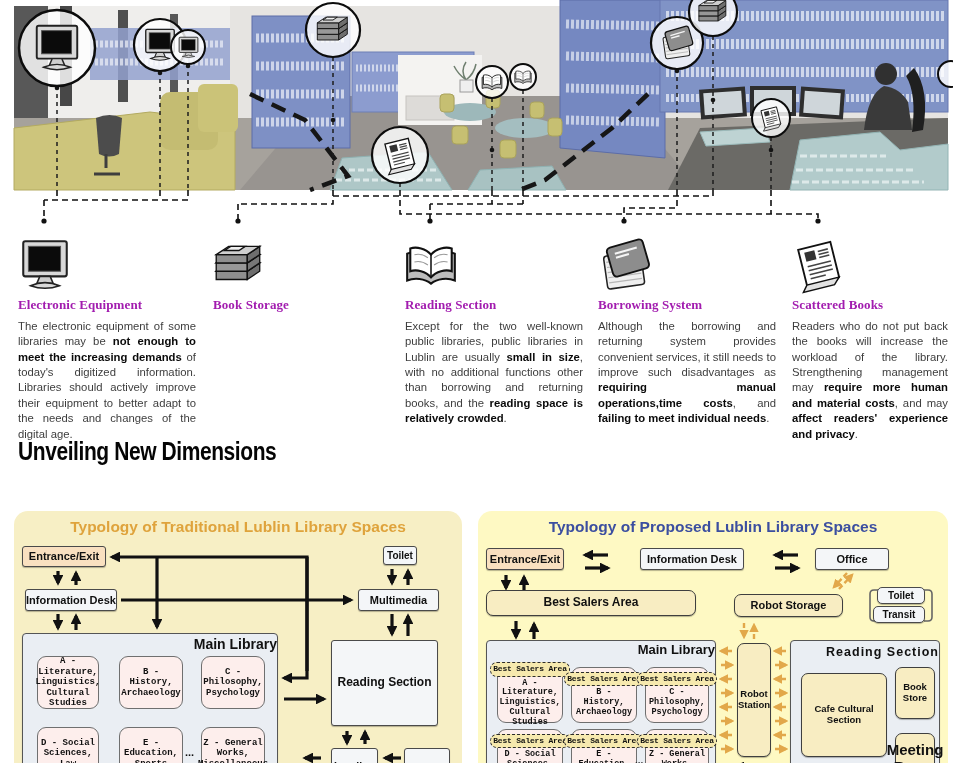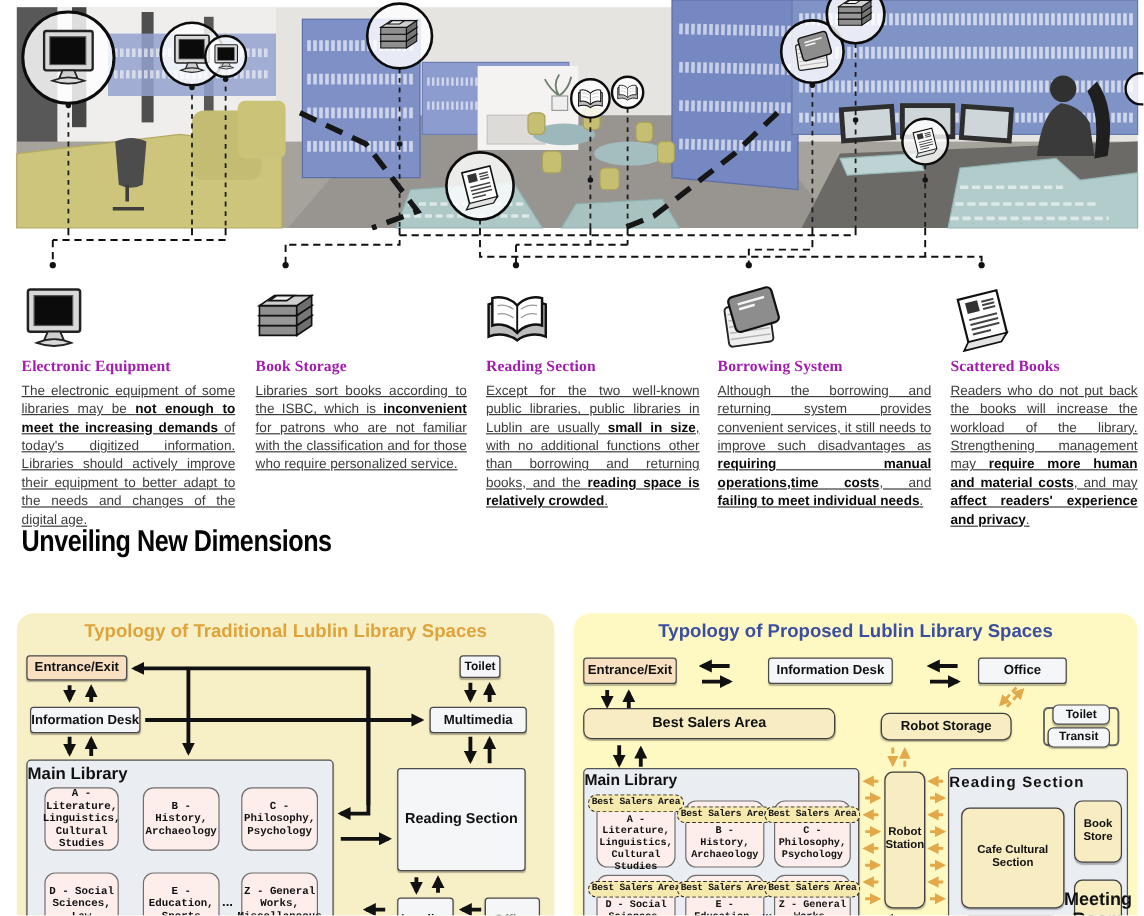--- a/index.html
+++ b/index.html
@@ -3,38 +3,38 @@
 <meta charset="utf-8">
 <style>
   html,body{margin:0;padding:0;background:#ffffff;}
   .page{position:relative;width:953px;height:763px;background:#ffffff;overflow:hidden;
         font-family:"Liberation Sans",sans-serif;}
   .hero{position:absolute;left:0;top:0;}
   .connectors{position:absolute;left:0;top:190px;}
   .big-icon{position:absolute;top:236px;width:58px;height:58px;}
   .col{position:absolute;top:297px;}
   .col h3{margin:0 0 6px 0;font-size:13px;font-weight:bold;color:#a21caf;letter-spacing:.1px;font-family:Liberation Serif, serif;}
-  .col p{margin:0;font-size:11.3px;line-height:1.36;color:#3d3d3d;text-align:justify;text-decoration:underline;}
+  .col p{margin:0;font-size:11.3px;line-height:1.36;color:#3d3d3d;text-align:justify;}
   .col p b{color:#0a0a0a;}
   .section-heading{position:absolute;left:18px;top:437px;margin:0;font-size:25px;font-weight:bold;
         color:#050505;transform:scaleX(.84);transform-origin:left center;letter-spacing:-.5px;white-space:nowrap;}
   .panel{position:absolute;top:463px;height:283px;border-radius:14px;margin-top:48px;}
   .panel-trad{left:14px;width:448px;background:#f7efc5;}
   .panel-prop{left:478px;width:470px;background:#fef9c3;}
   .panel-title{position:absolute;top:7px;left:0;right:0;text-align:center;font-weight:bold;font-size:15.5px;}
   .panel-trad .panel-title{color:#dfa33c;}
   .panel-prop .panel-title{color:#3b4ea0;}
   .overlay{position:absolute;left:0;top:0;pointer-events:none;}
   .node{position:absolute;box-sizing:border-box;display:flex;align-items:center;justify-content:center;
         text-align:center;border:1.5px solid #4a4a4a;border-radius:3px;background:#f4f6f8;font-weight:bold;
         font-size:11px;color:#111;line-height:1.12;box-shadow:0 1px 1px rgba(0,0,0,.28);}
   .peach{background:#f9e0c0;}
   .ybox{background:#f8edc2;border-radius:7px;border-color:#3f3f3f;}
   .cbox{display:block;background:#eaeef3;border-radius:4px;border-color:#555;}
-  .cbox-title{text-align:left;font-weight:bold;font-size:14px;margin-top:3px;color:#111;}
+  .cbox-title{text-align:right;font-weight:bold;font-size:14px;margin-top:3px;color:#111;}
   .pink{position:absolute;box-sizing:border-box;background:#fdeeec;border:1.2px solid #6f6f6f;border-radius:9px;
         display:flex;flex-direction:column;align-items:center;justify-content:center;gap:2px;font-weight:bold;
         font-size:9px;line-height:1.16;color:#111;text-align:center;padding:2px;font-family:Liberation Mono, monospace;}
   .badge{background:#f6e9ae;border:1.3px dashed #2c2c2c;border-radius:7px;font-size:8px;font-weight:bold;
         padding:0 2px;line-height:1.55;white-space:nowrap;letter-spacing:-.2px;color:#111;}
   .dots-label{position:absolute;font-weight:bold;font-size:11px;color:#111;}
 </style>
 </head>
 <body>
 
@@ -290,21 +290,20 @@
         <use href="#ic-news" width="56" height="56"></use>
       </svg>
   </div>
 
   <div class="col" style="left:18px;width:178px">
     <h3>Electronic Equipment</h3>
     <p><span>The electronic equipment of some libraries may be </span><b>not enough to meet the increasing demands</b><span> of today's digitized information. Libraries should actively improve their equipment to better adapt to the needs and changes of the digital age.</span></p>
   </div>
   <div class="col" style="left:213px;width:176px">
     <h3>Book Storage</h3>
-    <p><span>Libraries sort books according to the ISBC, which is </span><b>inconvenient</b><span> for patrons who are not familiar with the classification and for those who require personalized service.</span></p>
   </div>
   <div class="col" style="left:405px;width:178px">
     <h3>Reading Section</h3>
     <p><span>Except for the two well-known public libraries, public libraries in Lublin are usually </span><b>small in size</b><span>, with no additional functions other than borrowing and returning books, and the </span><b>reading space is relatively crowded</b><span>.</span></p>
   </div>
   <div class="col" style="left:792px;width:156px">
     <h3>Scattered Books</h3>
     <p><span>Readers who do not put back the books will increase the workload of the library. Strengthening management may </span><b>require more human and material costs</b><span>, and may </span><b>affect readers' experience and privacy</b><span>.</span></p>
   </div>
   <div class="col" style="left:598px;width:178px">

